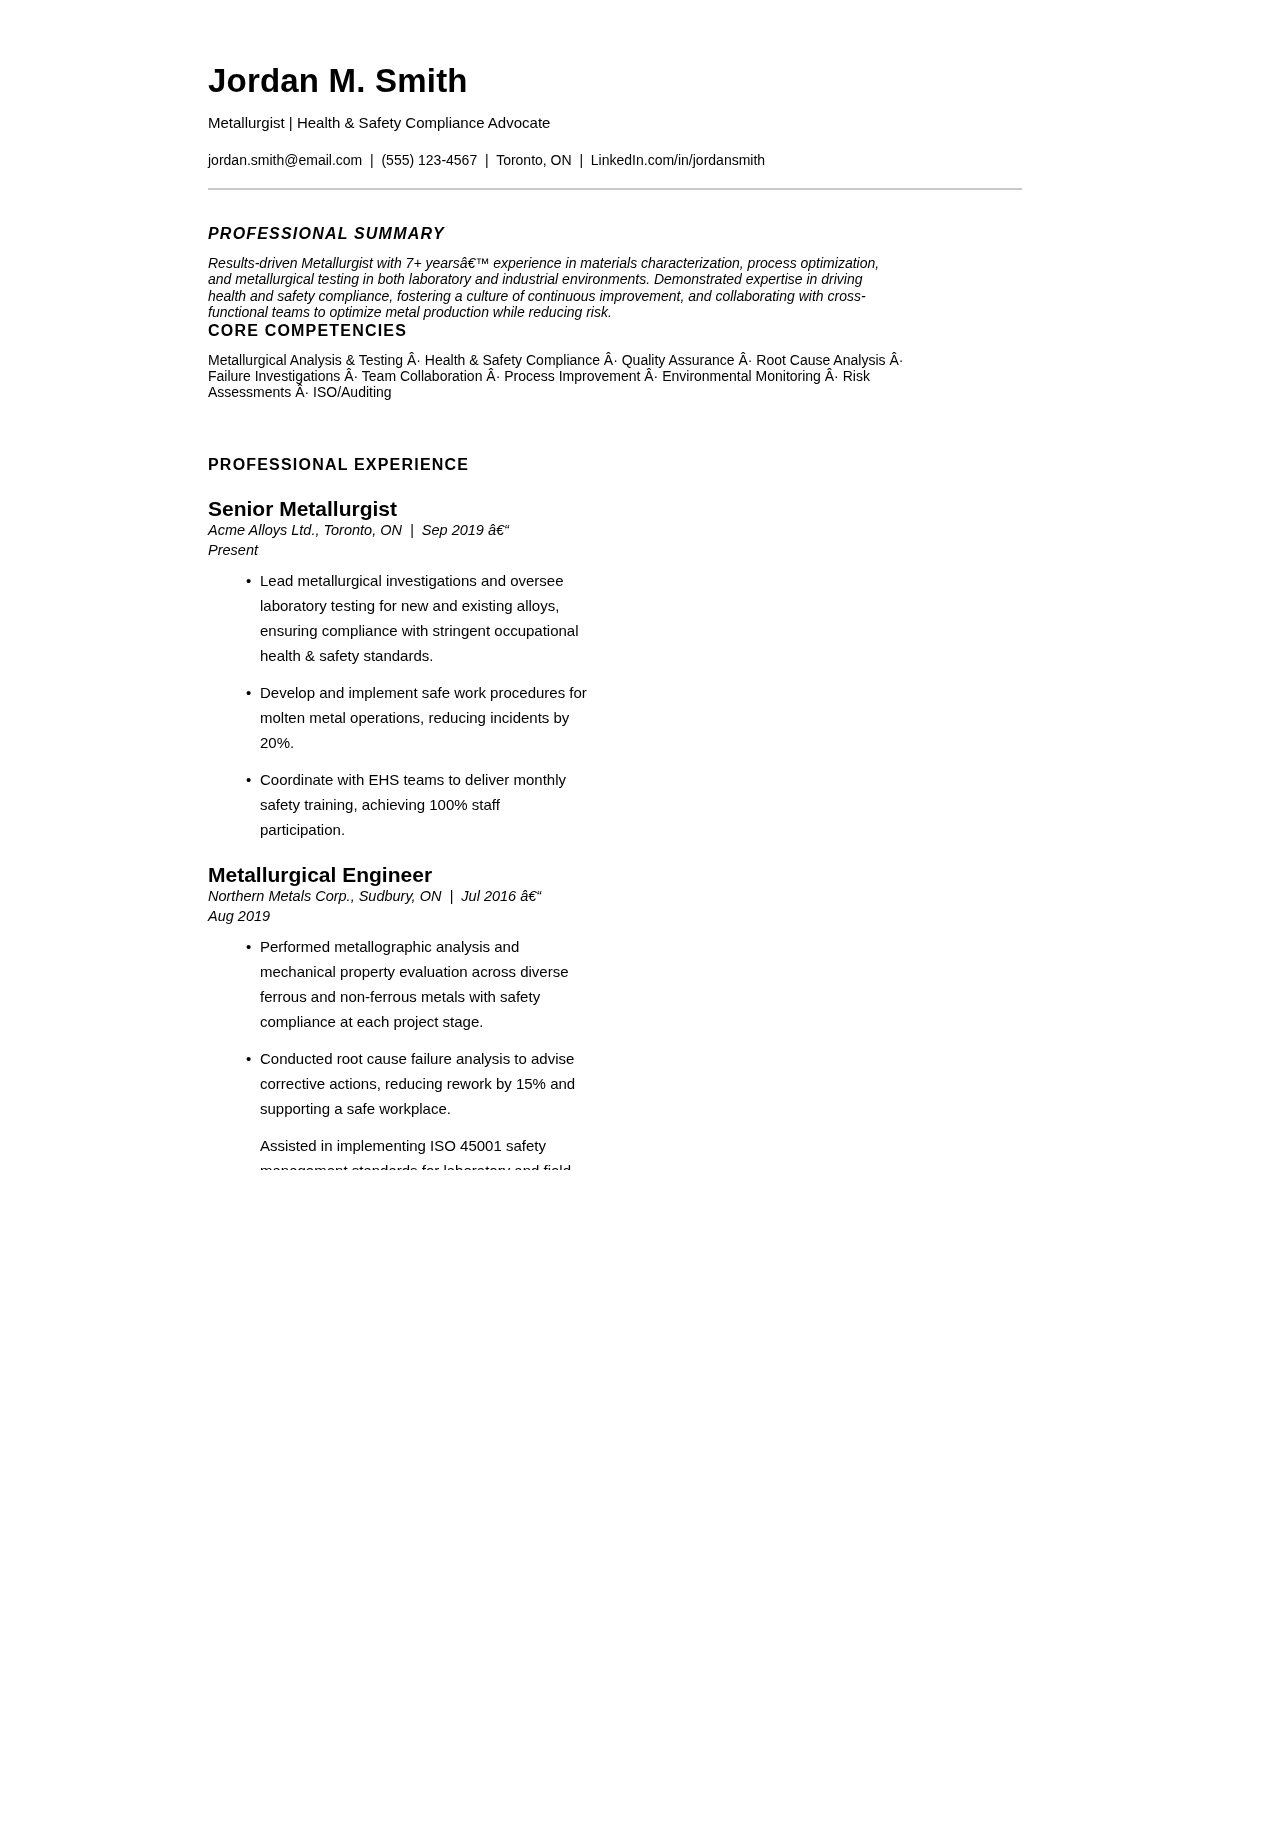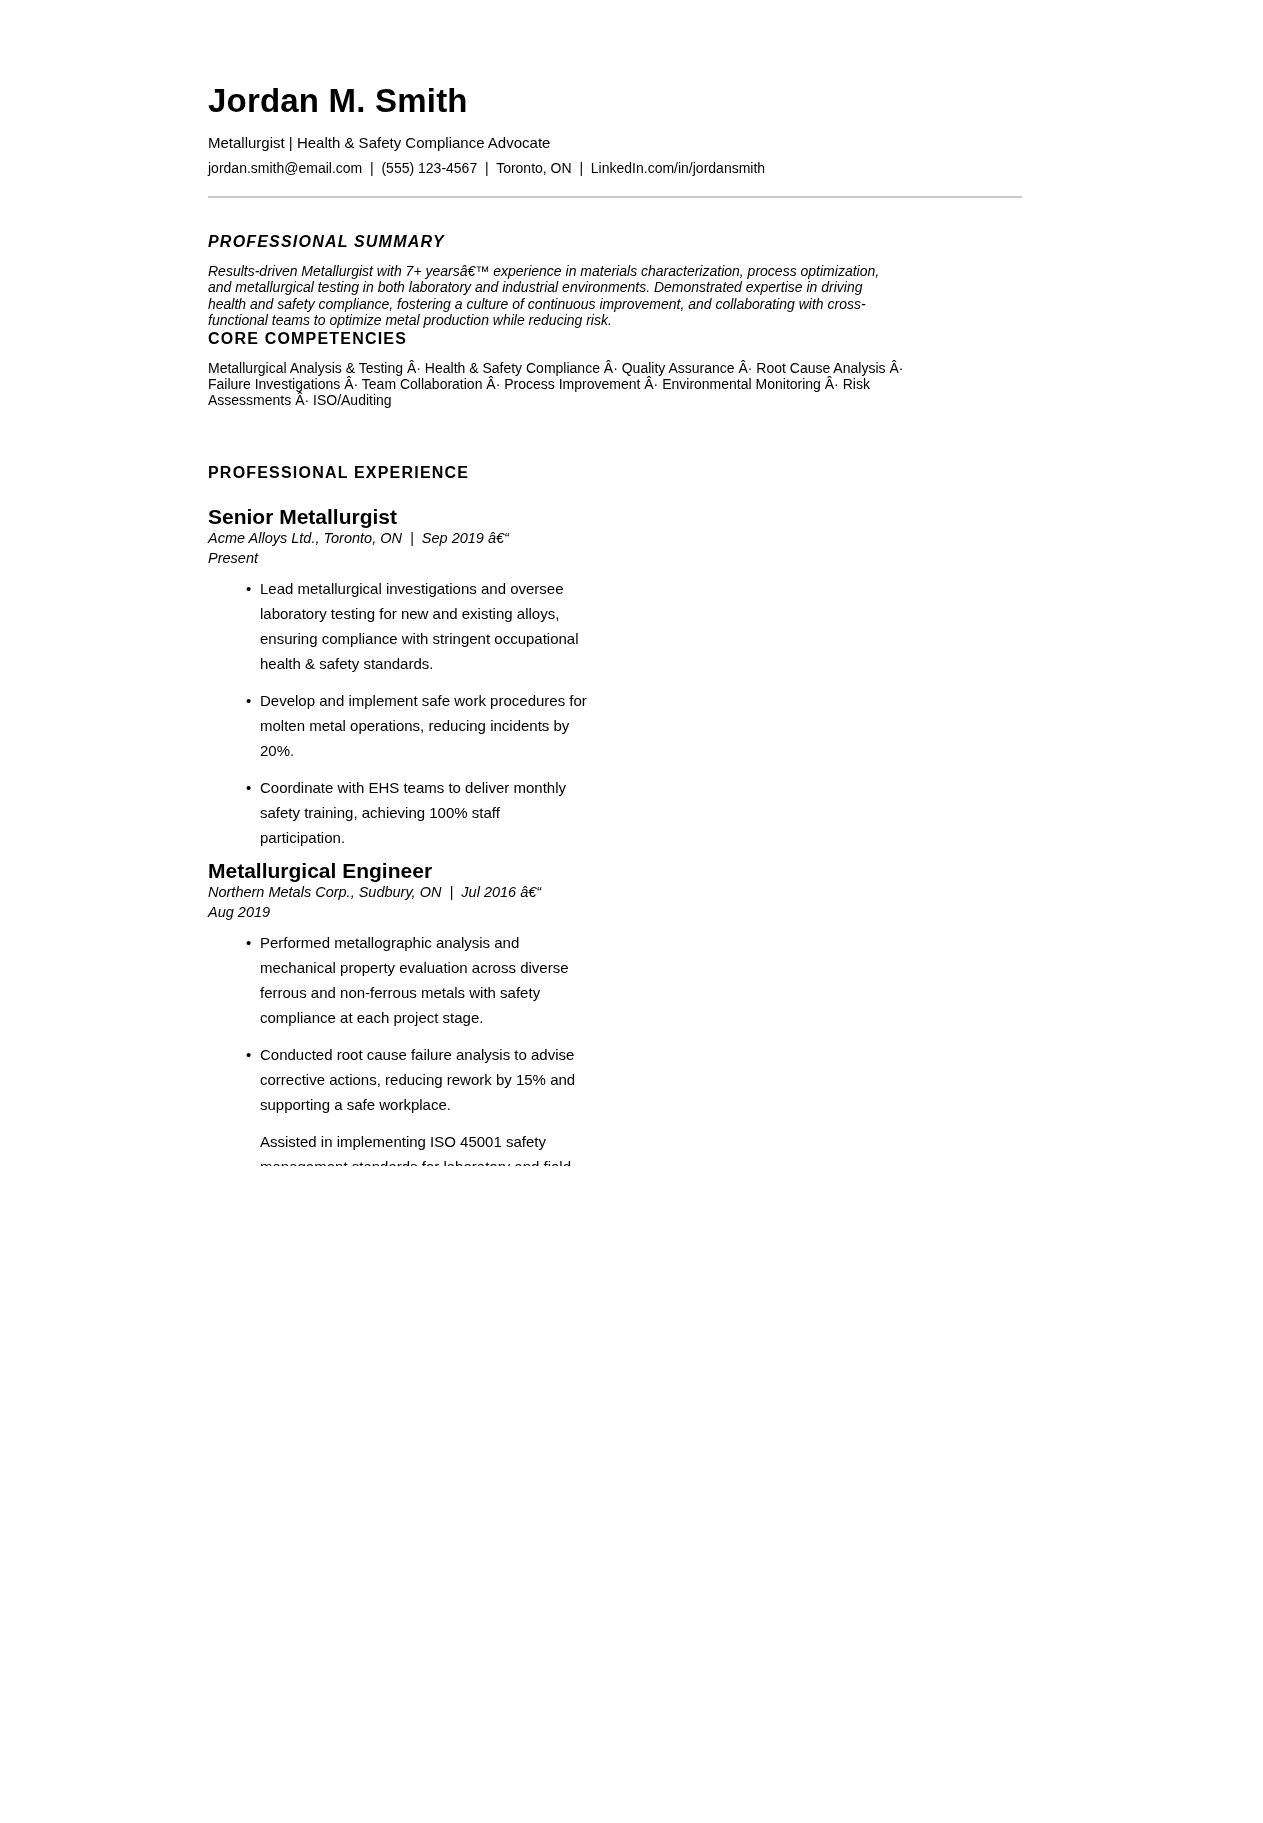--- a/index.html
+++ b/index.html
@@ -13,35 +13,35 @@
     color: #000000;
     overflow: hidden;
   }
   .clip {
     height: 1309px;
     overflow: hidden;
   }
   .content {
     margin-left: 208px;
     width: 845px;
-    padding-top: 82px;
+    padding-top: 62px;
   }
   h1.name {
     font-size: 33px;
     font-weight: bold;
     line-height: 38px;
     letter-spacing: 0.2px;
   }
   .subtitle {
     margin-top: 14px;
     font-size: 15px;
     line-height: 18px;
   }
   .contact {
-    margin-top: 8px;
+    margin-top: 20px;
     font-size: 14px;
     line-height: 17px;
     white-space: pre-line;
   }
   hr.rule {
     margin-top: 19px;
     border: none;
     height: 2px;
     width: 814px;
     background: #c9c9c9;
@@ -55,21 +55,21 @@
   .sec-summary { margin-top: 34px; font-style: italic; }
   .sec-competencies { }
   .sec-experience { margin-top: 54px; }
   p.body-text {
     margin-top: 12px;
     font-size: 14px;
     line-height: 16.4px;
     white-space: pre-line;
   }
   .job { margin-top: 26px; width: 470px; }
-  .job + .job { margin-top: 12px; }
+  .job + .job { margin-top: 24px; }
   h3.job-title {
     font-size: 21px;
     font-weight: bold;
     line-height: 18px;
   }
   p.job-meta {
     margin-top: 2px;
     font-style: italic;
     font-size: 14.5px;
     line-height: 20px;

